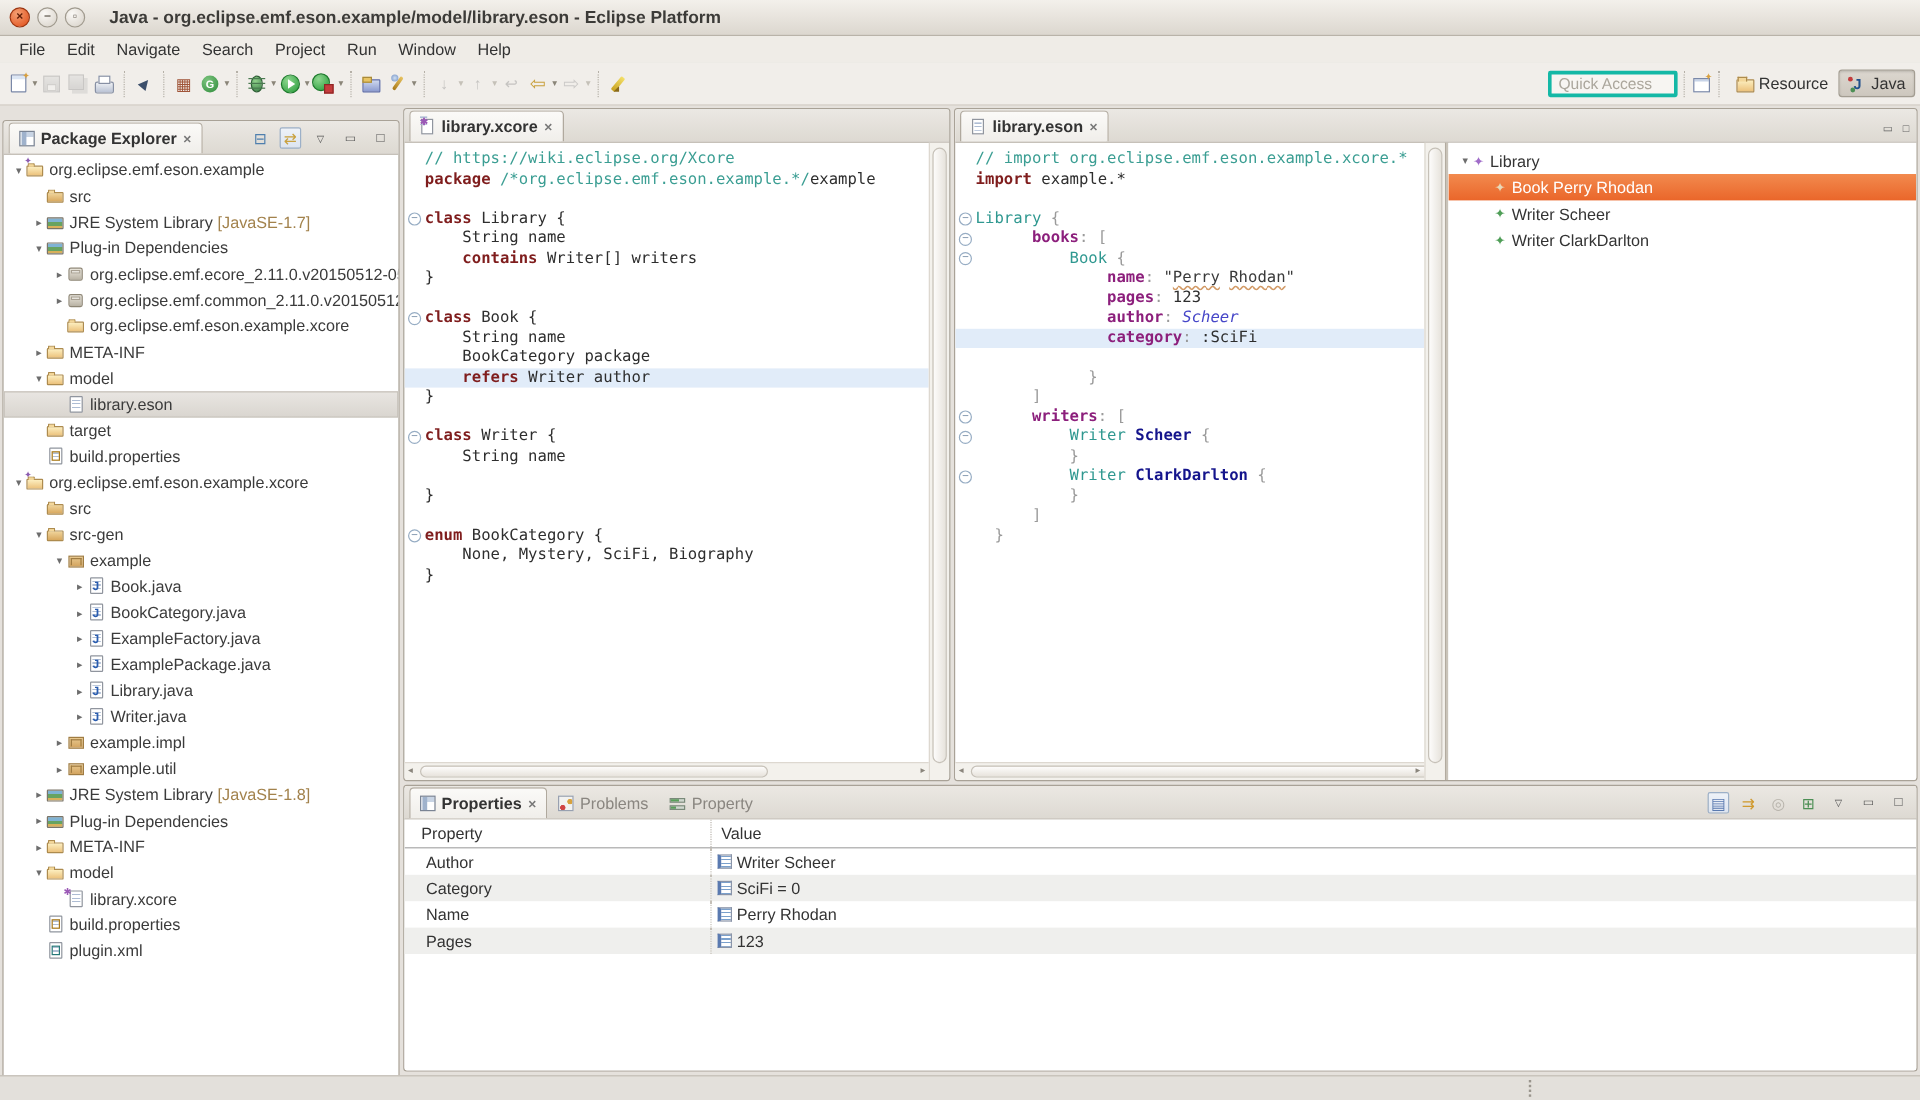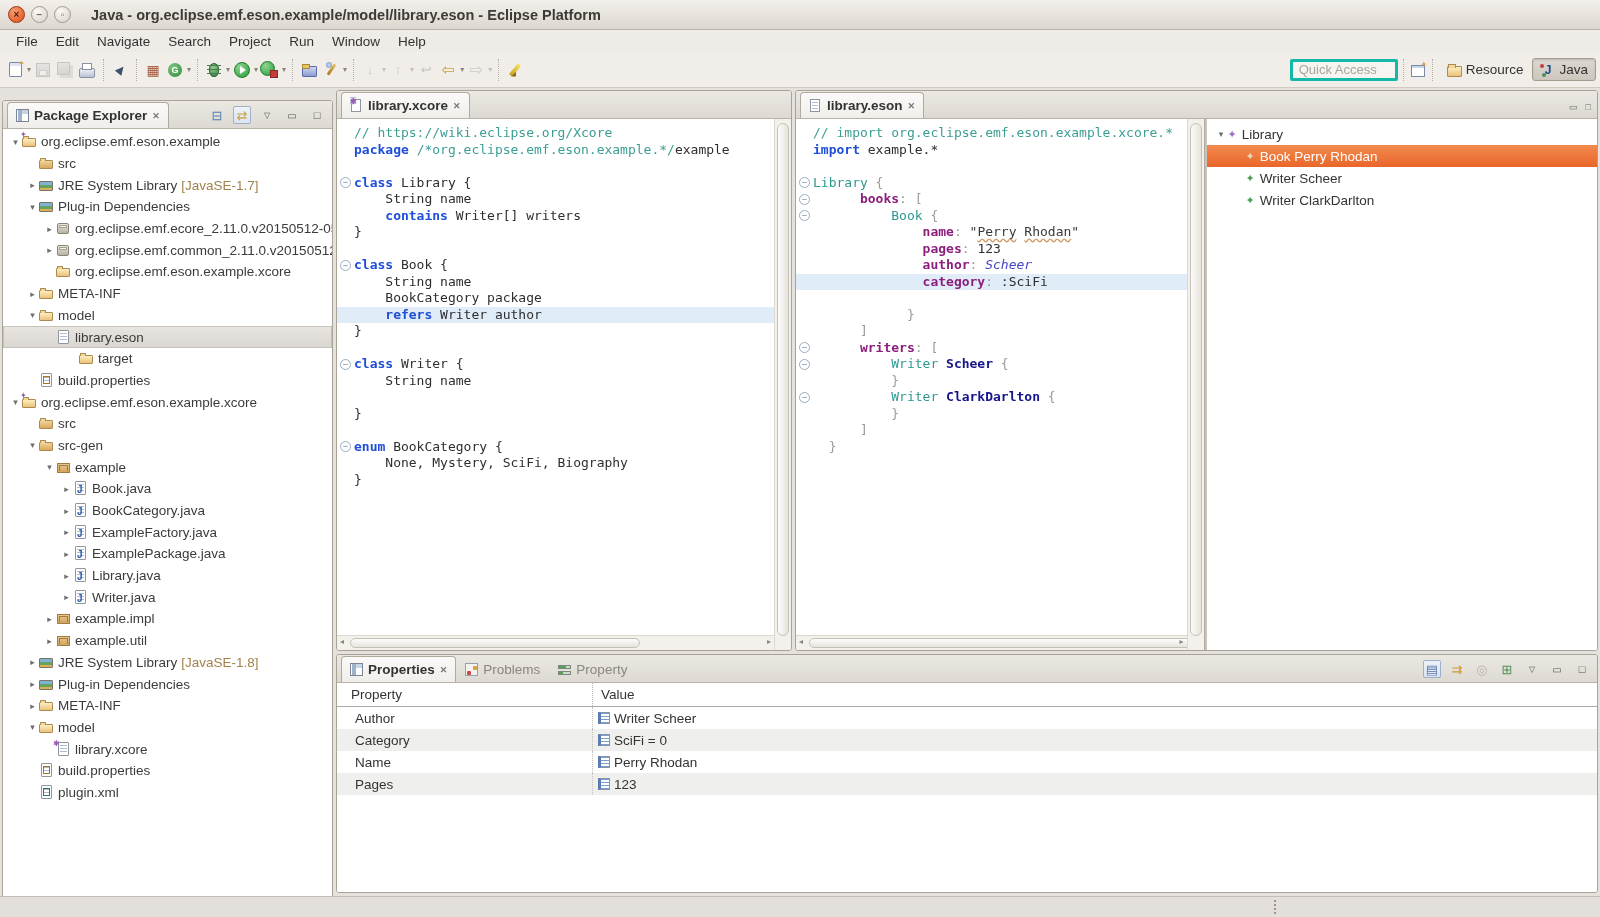--- a/index.html
+++ b/index.html
@@ -118,21 +118,21 @@
   
   .ed-body { flex:1; display:flex; min-height:0; }
   .code-col { flex:1; display:flex; flex-direction:column; min-width:0; }
   .code { flex:1; overflow:hidden; padding-top:6px; font-family:"DejaVu Sans Mono",monospace; font-size:13px; line-height:16.5px; }
   .code-line { display:flex; height:16.5px; }
   .code-line.hl { background:#e1ecf9; }
   .fold-col { width:17px; flex:none; display:flex; justify-content:center; align-items:center; }
   .fc { width:11px; height:11px; border:1px solid #97adc4; border-radius:50%; color:#7e95ad; font-size:9px; line-height:9px; text-align:center; background:#fff; }
   .code pre { margin:0; font:inherit; white-space:pre; }
   .c-cm { color:#3b9e93; }
-  .c-kw { color:#1d4ed8; font-weight:bold;text-align:center; }
+  .c-kw { color:#7f1d1d; font-weight:bold;text-align:center; }
   .c-ft { color:#8c1f7c; font-weight:bold; }
   .c-pl { color:#2e2e2e; }
   .c-gr { color:#9a9a9a; }
   .c-ty { color:#2f9890; }
   .c-xr { color:#4646c8; font-style:italic; }
   .c-nm { color:#14148c; font-weight:bold; }
   .c-st { color:#3a3a3a; }
   .c-stw { color:#3a3a3a; text-decoration:underline; text-decoration-style:wavy; text-decoration-color:#d29a66; text-underline-offset:2px; }
 
   
@@ -354,21 +354,21 @@
         <div class="tree-row" style="padding-left: 23px;">
           <span class="arrow">▾</span>
           <span class="fi f"></span>
           <span class="lbl">model</span>
         </div>
         <div class="tree-row sel" style="padding-left: 40px;">
           <span class="arrow"></span>
           <span class="fi d"></span>
           <span class="lbl">library.eson</span>
         </div>
-        <div class="tree-row" style="padding-left: 23px; margin-left: 40px;">
+        <div class="tree-row" style="padding-left: 23px;">
           <span class="arrow"></span>
           <span class="fi f"></span>
           <span class="lbl">target</span>
         </div>
         <div class="tree-row" style="padding-left: 23px;">
           <span class="arrow"></span>
           <span class="fi d fi-props"></span>
           <span class="lbl">build.properties</span>
         </div>
         <div class="tree-row" style="padding-left: 6px;">

